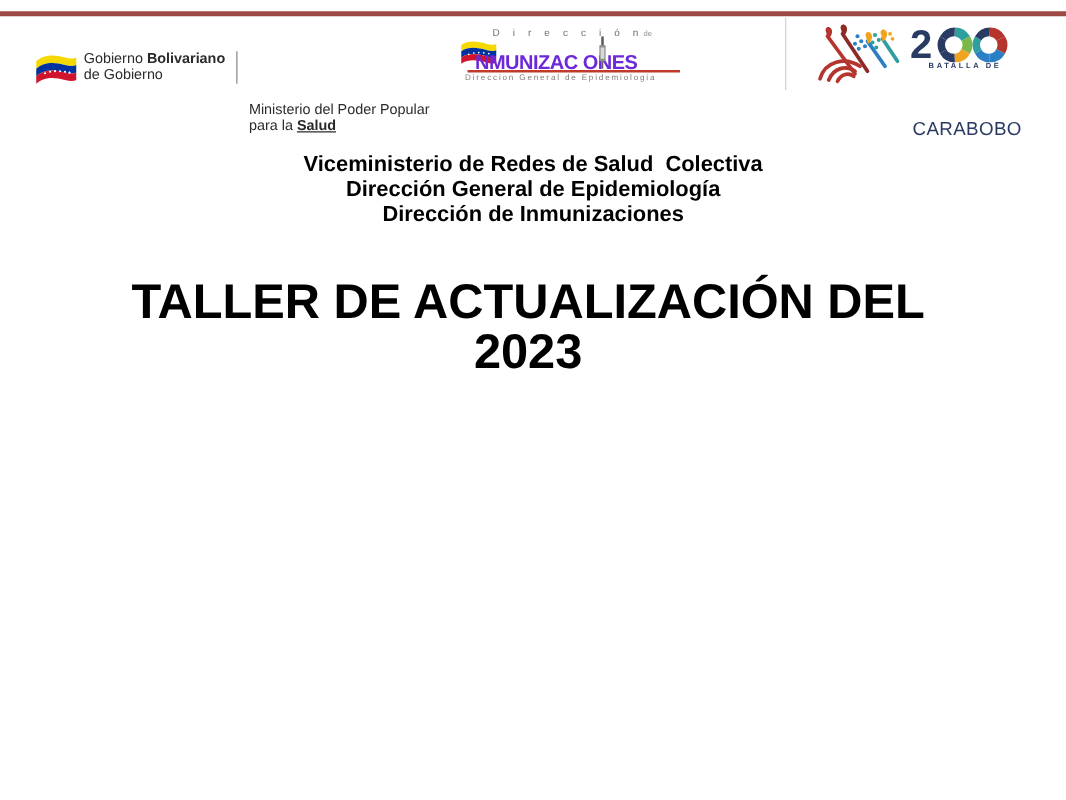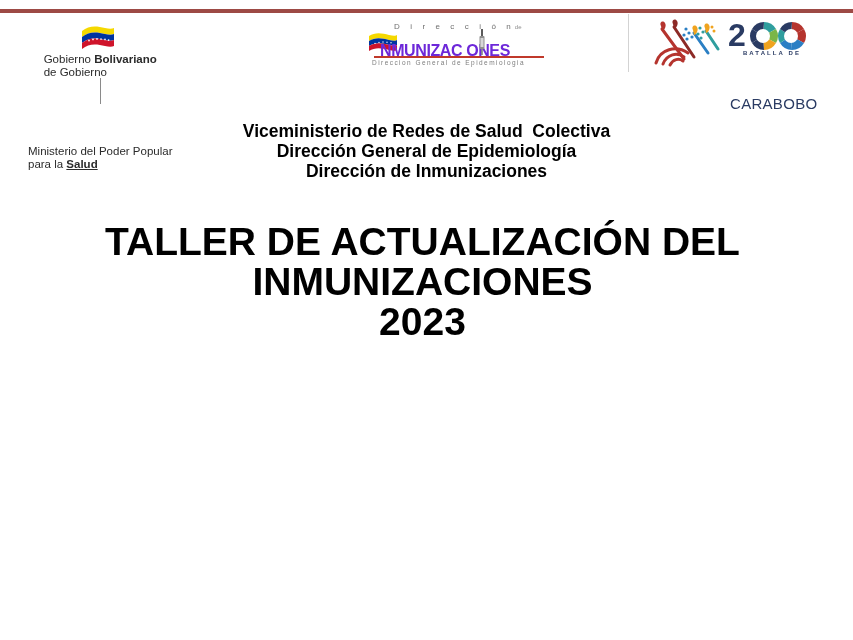--- a/index.html
+++ b/index.html
@@ -36,25 +36,24 @@
     left: 0;
     top: 14px;
     width: 853px;
     height: 60px;
   }
 
   
   .logo-gov {
     position: absolute;
     left: 28px;
-    top: 9px;
+    top: 27px;
     display: flex;
-    align-items: center;
+    align-items: flex-start;
     height: 40px;
-    flex-direction: column;
   }
   .flag-wrap {
     width: 34px;
     height: 30px;
     position: relative;
     margin-right: 5px;
     flex: none;
   }
   .gov-text {
     font-size: 11.5px;
@@ -371,17 +370,16 @@
   </div>
 
   <div class="head-titles">
     <div class="line">Viceministerio de Redes de Salud  Colectiva</div>
     <div class="line">Dirección General de Epidemiología</div>
     <div class="line">Dirección de Inmunizaciones</div>
   </div>
 
   <div class="main-title">
     <div class="tline">TALLER DE ACTUALIZACIÓN DEL</div>
-    <div class="tline">INMUNIZACIONES</div>
     <div class="tline">2023</div>
   </div>
 
 </div>
 
 </body></html>

